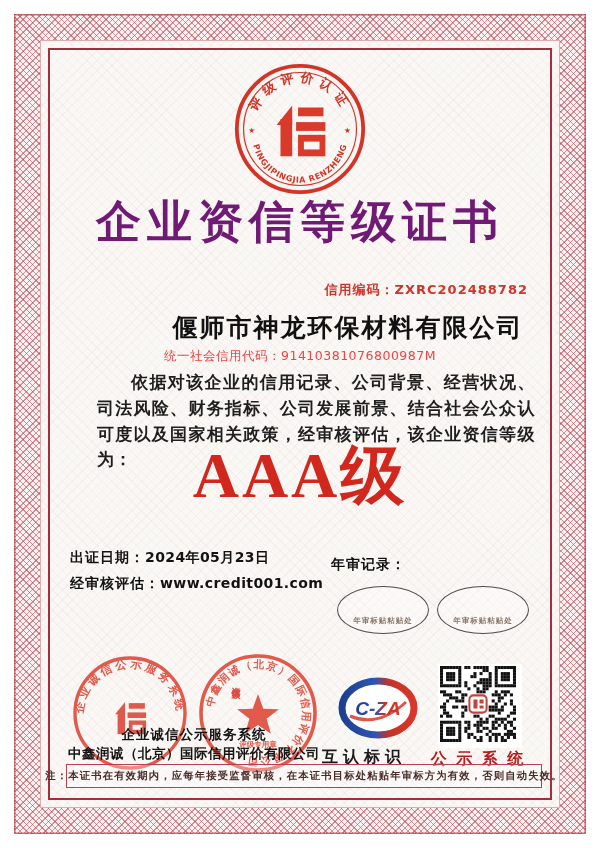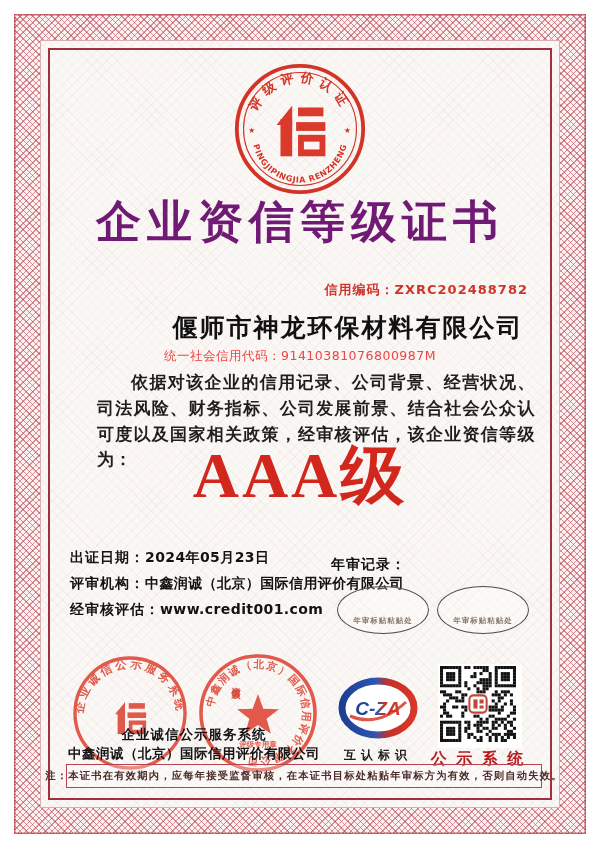--- a/index.html
+++ b/index.html
@@ -87,22 +87,22 @@
     font-size:13.5px;font-weight:800;color:#151515;letter-spacing:1px;
   }
   .issuer-line1{top:74px;}
   .issuer-line2{top:93px;letter-spacing:.5px;}
   .seal-side-text{
     position:absolute;left:168px;top:28px;width:24px;height:46px;
     writing-mode:vertical-rl;text-orientation:upright;
     font-size:9px;font-weight:800;color:#d93a2b;letter-spacing:1px;opacity:.9;
   }
   .cza-wrap{position:absolute;left:288px;top:24px;width:80px;height:64px;}
-  .cza-label{position:absolute;left:272px;top:95px;width:112px;text-align:center;
-    font-size:12px;font-weight:800;color:#1a1a1a;letter-spacing:5px;}
+  .cza-label{position:absolute;left:272px;top:95px;width:112px;
+    font-size:16px;font-weight:800;color:#1a1a1a;letter-spacing:5px;}
   .qr-wrap{position:absolute;left:388px;top:12px;width:80px;height:80px;background:#fff;padding:2px;}
   .qr-label{position:absolute;left:376px;top:97px;width:104px;text-align:center;
     font-size:16px;font-weight:800;color:#b91c1c;letter-spacing:2px;}
 
   .footer-note{
     top:714px;left:16px;right:8px;height:22px;
     border:1.5px solid #b64250;display:flex;align-items:center;justify-content:center;
     font-size:10.3px;font-weight:800;color:#4a2b28;letter-spacing:1.2px;white-space:nowrap;
     background:rgba(255,255,255,.3);
   }
@@ -153,21 +153,20 @@
 
   <div class="abs company-name">偃师市神龙环保材料有限公司</div>
   <div class="abs unified-code"><span>统一社会信用代码：</span><span>91410381076800987M</span></div>
 
   <div class="abs body-par">依据对该企业的信用记录、公司背景、经营状况、司法风险、财务指标、公司发展前景、结合社会公众认可度以及国家相关政策，经审核评估，该企业资信等级为：</div>
 
   <div class="abs rating">AAA级</div>
 
   <div class="abs details">
     <div class="detail-row"><span class="lbl">出证日期：</span><span>2024年05月23日</span></div>
-    <div class="detail-row"><span class="lbl">评审机构：</span><span>中鑫润诚（北京）国际信用评价有限公司</span></div>
     <div class="detail-row"><span class="lbl">经审核评估：</span><span>www.credit001.com</span></div>
   </div>
 
   <div class="abs annual-label">年审记录：</div>
   <div class="abs oval oval-1">
       <span>年审标贴粘贴处</span>
     </div>
   <div class="abs oval oval-2">
       <span>年审标贴粘贴处</span>
     </div>

